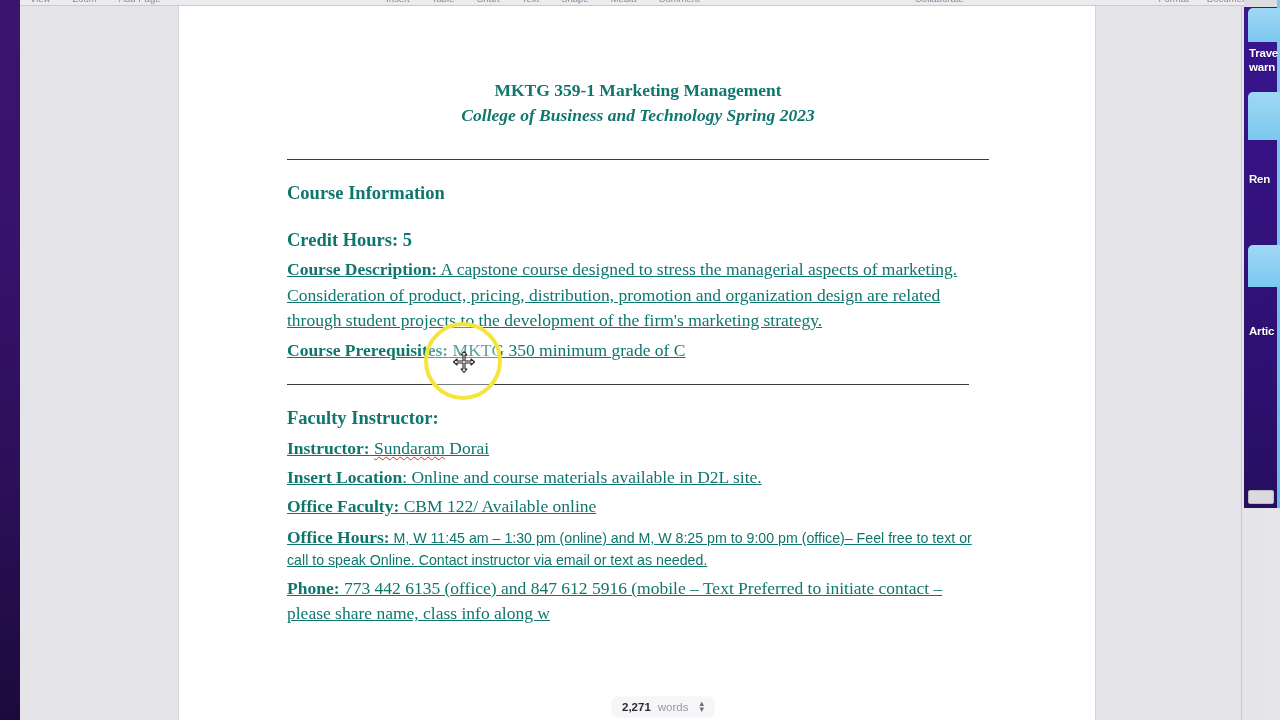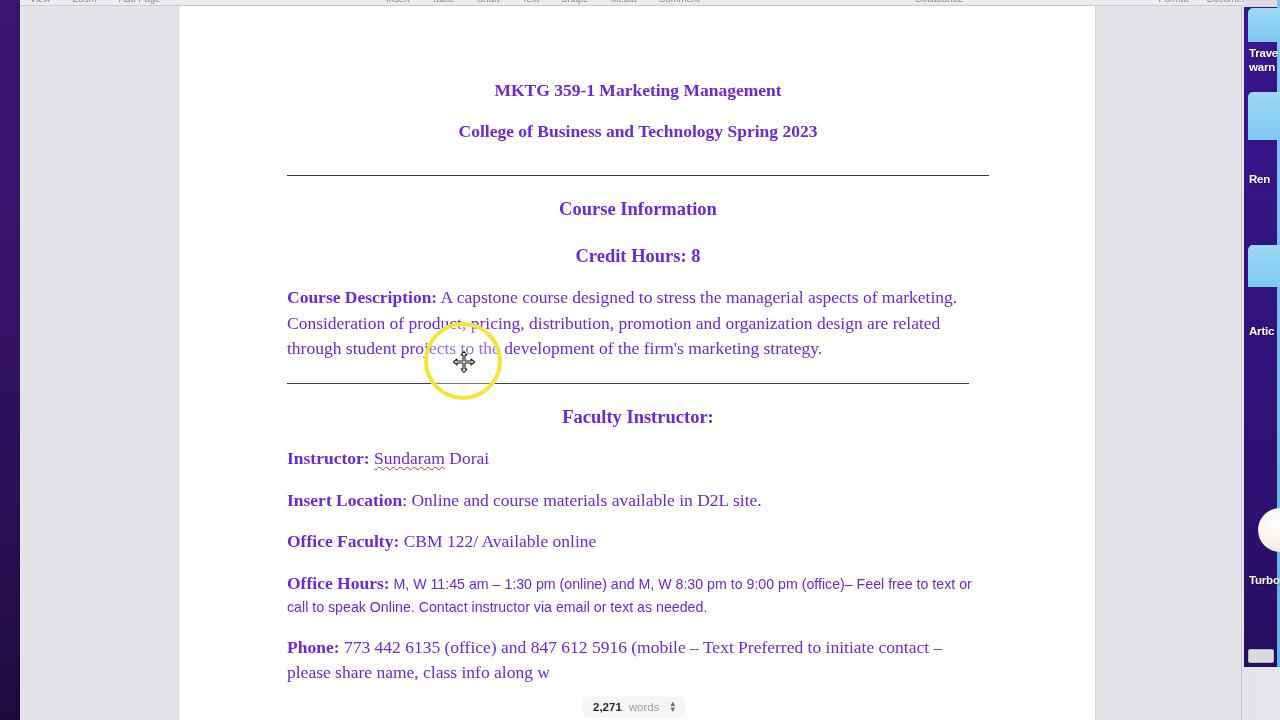--- a/index.html
+++ b/index.html
@@ -51,63 +51,63 @@
     border-left:1px solid #d6d6db;
     border-right:1px solid #d6d6db;
   }
   .page-body{
     position:absolute; left:108px; top:0; width:702px;
   }
 
   
   .doc{
     font-family:"Liberation Serif", serif;
-    color:#6d28d9;
+    color:#0f766e;
     font-size:17.5px;
     line-height:1.45;
   }
   .title{
     text-align:center; font-weight:bold; font-size:17.5px;
     margin-top:72px;
   }
   .title2{
     text-align:center; font-weight:bold; font-size:17.5px;
-    margin-top:16px;
+    font-style:italic;
   }
   .rule{
     height:0; border-top:1.4px solid #3a3a3a;
     margin-top:30px; margin-bottom:0; width:702px;
   }
   .rule2{
     height:0; border-top:1.8px solid #3f3f3f;
     margin-top:21px; width:682px;
   }
   .h-sec{
-    font-weight:bold; font-size:18.5px; margin-top:20px;text-align:center;
-  }
-  .p{ margin-top:16px; font-size:17.5px; }
+    font-weight:bold; font-size:18.5px; margin-top:20px;
+  }
+  .p{ margin-top:4px; font-size:17.5px;text-decoration:underline; }
   .p b{ font-weight:bold; }
   .sans{
     font-family:"Liberation Sans", sans-serif;
     font-size:14.2px; line-height:1.52;
   }
   .sans b{ font-family:"Liberation Serif", serif; font-size:17.5px;text-align:right; }
 
   
   .misspell{
     text-decoration:underline;
     text-decoration-color:#c0392b;
     text-decoration-style:wavy;
     text-decoration-thickness:1px;
     text-underline-offset:2px;
   }
 
   
   .wordcount{
-    position:absolute; left:563px; top:697px;
+    position:absolute; left:592px; top:697px;
     display:flex; align-items:center; gap:7px;
     padding:4px 10px;
     background:rgba(245,245,247,0.93);
     border-radius:5px;
     font-family:"Liberation Sans", sans-serif;
     font-size:11.5px; color:#9a9aa0;
     z-index:5;
     box-shadow:0 0 0 0.5px rgba(0,0,0,0.05);
   }
   .wordcount .num{ color:#2b2b2e; font-weight:bold; }
@@ -124,21 +124,21 @@
     background:rgba(255,255,255,0.30);
     z-index:7; pointer-events:none;
   }
   .move-cursor{
     position:absolute; left:452px; top:350px;
     width:24px; height:24px; z-index:8; pointer-events:none;
   }
 
   
   .right-panel{
-    position:absolute; right:0; top:0; width:36px; height:667px;
+    position:absolute; right:0; top:0; width:36px; height:508px;
     background:linear-gradient(180deg,#3a1591 0%,#33127f 40%,#2d1070 75%,#270e60 100%);
     overflow:hidden; z-index:9;
   }
   .rp-card{
     position:absolute; left:4px; width:46px;
     background:linear-gradient(180deg,#9fd8f5 0%,#7cc8ef 100%);
     border-radius:5px 5px 0 0;
   }
   .rp-label{
     position:absolute; left:5px; width:44px;
@@ -214,47 +214,50 @@
     <div class="page doc">
       <div class="page-body">
 
         <div class="title">MKTG 359-1 Marketing Management</div>
         <div class="title2">College of Business and Technology  Spring 2023</div>
 
         <div class="rule"></div>
 
         <div class="h-sec">Course Information</div>
 
-        <div class="h-sec">Credit Hours: 8</div>
+        <div class="h-sec">Credit Hours: 5</div>
 
         <div class="p">
           <b>Course Description:</b><span> A capstone course designed to stress the managerial aspects of marketing. Consideration of product, pricing, distribution, promotion and organization design are related through student projects to the development of the firm's marketing strategy.</span>
         </div>
 
+        <div class="p">
+          <b>Course Prerequisites:</b><span> MKTG 350 minimum grade of C</span>
+        </div>
 
         <div class="rule2"></div>
 
         <div class="h-sec">Faculty Instructor:</div>
 
         <div class="p">
           <b>Instructor:</b>
           <span class="misspell">Sundaram</span><span> Dorai</span>
         </div>
 
 
         <div class="p">
           <b>Insert Location</b><span>:  Online and course materials available in D2L site.</span>
         </div>
 
         <div class="p">
           <b>Office Faculty:</b><span> CBM 122/ Available online</span>
         </div>
 
         <div class="p sans">
-          <b>Office Hours:</b><span> M, W 11:45 am – 1:30 pm (online) and M, W 8:30 pm to 9:00 pm (office)– Feel free to text or call to speak Online.  Contact instructor via email or text as needed.</span>
+          <b>Office Hours:</b><span> M, W 11:45 am – 1:30 pm (online) and M, W 8:25 pm to 9:00 pm (office)– Feel free to text or call to speak Online.  Contact instructor via email or text as needed.</span>
         </div>
 
         <div class="p">
           <b>Phone:</b><span> 773 442 6135 (office) and 847 612 5916 (mobile – Text Preferred to initiate contact – please share name, class info along w</span>
         </div>
 
       </div>
     </div>
 
     <div class="divider-v"></div>

